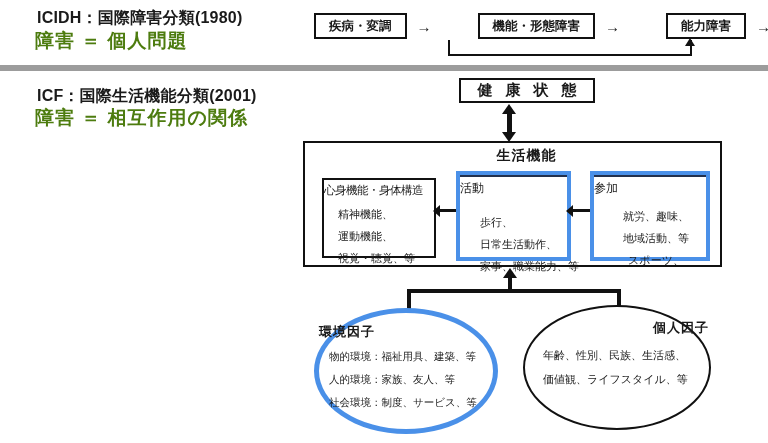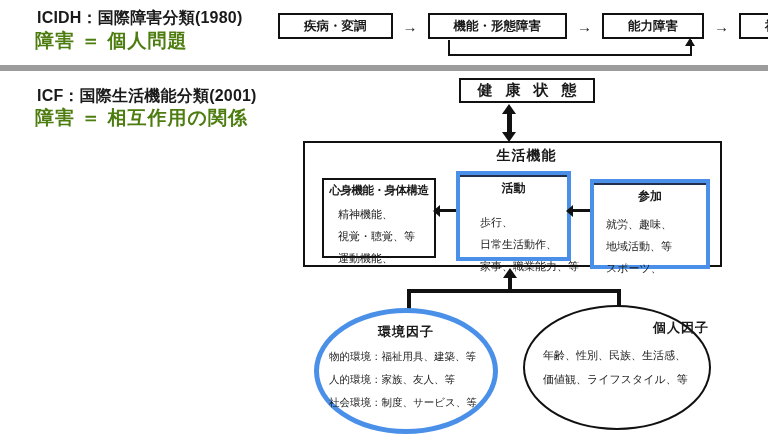--- a/index.html
+++ b/index.html
@@ -12,22 +12,22 @@
   .abs { position:absolute; }
   .blue-text { color:#4d7c0f; }
 
   
   .h-title { font-size:16px; font-weight:bold; letter-spacing:0.2px; }
   .h-sub   { font-size:19px; font-weight:bold; letter-spacing:1px; }
 
   
   #chain { left:278px; top:13px; display:flex; align-items:center; gap:8px; }
   .chain-box {
-    border:2.5px solid #111; background:#fff; padding:2px 24px;
-    font-size:12.5px; font-weight:bold; white-space:nowrap; line-height:18px;
+    border:2.5px solid #111; background:#fff; padding:2px 13px;
+    font-size:12.5px; font-weight:bold; white-space:nowrap; line-height:18px;margin-left:36px;
   }
   .chain-arrow { font-size:15px; font-weight:bold; padding:0 2px; }
   #bypass {
     left:448px; top:40px; width:244px; height:16px;
     border-left:2.5px solid #111; border-right:2.5px solid #111; border-bottom:2.5px solid #111;
   }
   .tri-up   { width:0; height:0; border-left:5px solid transparent; border-right:5px solid transparent; border-bottom:8px solid #111; }
   .tri-down { width:0; height:0; border-left:7px solid transparent; border-right:7px solid transparent; border-top:10px solid #111; }
   .tri-up.big { border-left-width:7px; border-right-width:7px; border-bottom-width:10px; }
 
@@ -40,47 +40,47 @@
     font-size:15px; font-weight:bold; letter-spacing:13px; text-indent:13px; white-space:nowrap;
   }
   .vline { background:#111; }
   .hline { background:#111; }
 
   
   #lf-box { left:303px; top:141px; width:419px; height:126px; border:2.5px solid #111; background:#fff; }
   #lf-title { position:absolute; top:4px; left:0; right:0; text-align:center; font-size:14px; font-weight:bold; letter-spacing:1px;padding-left:28px; }
 
   .inner-box { position:absolute; background:#fff; }
-  .inner-title { text-align:center; font-weight:bold; }
+  .inner-title { font-weight:normal; }
   .inner-lines { font-size:11px; line-height:22px; white-space:nowrap; }
 
   #body-box { left:17px; top:35px; width:114px; height:80px; border:2px solid #111; padding-top:3px; }
   #body-box .inner-title { font-size:11.5px; letter-spacing:-0.5px; }
   #body-box .inner-lines { padding-left:14px; margin-top:5px; }
 
   .blue-box { border:4px solid #4a90e8; }
   .blue-box::before { content:""; position:absolute; left:0; right:0; top:0; height:2px; background:#22304d; }
   #activity-box { left:151px; top:28px; width:115px; height:90px; padding-top:5px; }
   #activity-box .inner-title { font-size:12px; }
   #activity-box .inner-lines { padding-left:20px; margin-top:14px; }
-  #participation-box { left:285px; top:36px; width:120px; height:90px; padding-top:5px; }
+  #participation-box { left:285px; top:28px; width:120px; height:90px; padding-top:5px; }
   #participation-box .inner-title { font-size:12px; }
-  #participation-box .inner-lines { padding-left:12px; margin-top:8px; }
+  #participation-box .inner-lines { padding-left:12px; margin-top:8px;text-align:center; }
 
   
   .harrow { position:absolute; width:19px; height:3px; background:#111; }
   .harrow::before { content:""; position:absolute; left:-6px; top:-4.5px; width:0; height:0;
     border-top:6px solid transparent; border-bottom:6px solid transparent; border-right:7px solid #111; }
   .harrow::after  { content:""; position:absolute; right:-6px; top:-4.5px; width:0; height:0;
     border-top:6px solid transparent; border-bottom:6px solid transparent; border-left:7px solid #111; }
 
   
   .ellipse { border-radius:50%; background:#fff; }
   #env-ellipse { left:314px; top:308px; width:184px; height:126px; border:5px solid #4a90e8; }
-  #env-ellipse .e-title { margin-top:10px; text-align:center; font-size:13px; font-weight:bold; letter-spacing:1px; }
+  #env-ellipse .e-title { margin-top:10px; text-align:left; font-size:13px; font-weight:bold; letter-spacing:1px; }
   #env-ellipse .e-lines { margin-top:4px; padding-left:10px; font-size:10.5px; line-height:23px; white-space:nowrap; }
   #personal-ellipse { left:523px; top:305px; width:188px; height:125px; border:2.5px solid #111; }
   #personal-ellipse .e-title { margin-top:12px; text-align:right; font-size:13px; font-weight:bold; letter-spacing:1px; }
   #personal-ellipse .e-lines { margin-top:6px; padding-left:18px; font-size:11px; line-height:24px; white-space:nowrap; }
 </style>
 </head>
 <body>
 
 <div id="stage">
 
@@ -111,22 +111,22 @@
   <div class="abs vline" style="left:507px; top:112px; width:5px; height:22px;"></div>
   <div class="abs tri-down" style="left:502px; top:132px;"></div>
 
   <div id="lf-box" class="abs">
     <div id="lf-title">生活機能</div>
 
     <div id="body-box" class="inner-box">
       <div class="inner-title">心身機能・身体構造</div>
       <div class="inner-lines">
         <div>精神機能、</div>
+        <div>運動機能、</div>
         <div>視覚・聴覚、等</div>
-        <div>運動機能、</div>
       </div>
     </div>
 
     <div class="harrow" style="left:134px; top:66px;"></div>
 
     <div id="activity-box" class="inner-box blue-box">
       <div class="inner-title">活動</div>
       <div class="inner-lines">
         <div>歩行、</div>
         <div>日常生活動作、</div>

